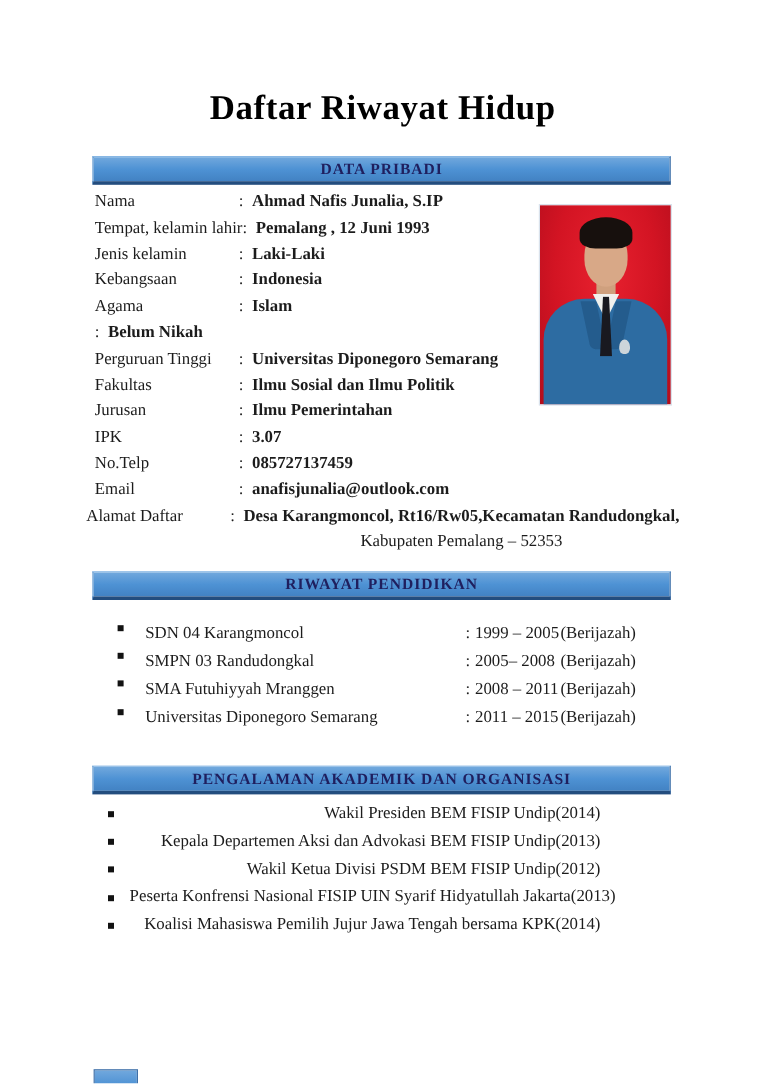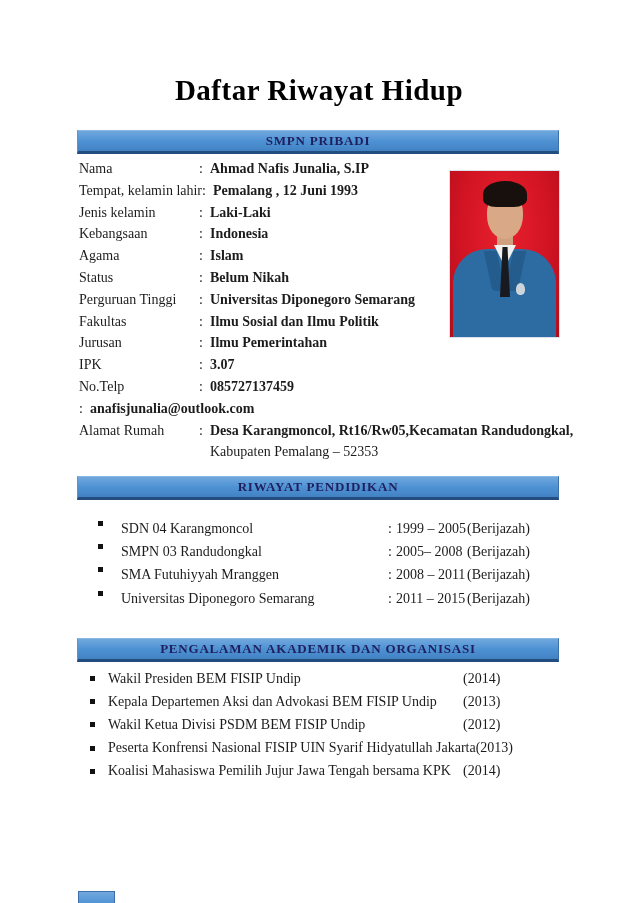--- a/index.html
+++ b/index.html
@@ -19,39 +19,39 @@
     border-top:1px solid #88b7e4; border-left:1px solid #5b95ce; border-right:1px solid #3d6fa8;
     border-bottom:3px solid #234d7e;
     display:flex; align-items:center; justify-content:center;
     font-weight:bold; font-size:13px; color:#1f1f5e; letter-spacing:0.8px;
   }
   .bar-personal  { top:130px; }
   .bar-education { top:476px; }
   .bar-experience{ top:638px; }
 
   .personal-list { position:absolute; left:77px; top:158px; width:480px; font-size:14px; }
-  .p-row  { display:flex; line-height:21.8px; }
+  .p-row  { display:flex; line-height:21.8px;justify-content:center; }
   .p-label{ flex:0 0 120px; white-space:nowrap; }
   .p-colon{ flex:0 0 11px; }
   .p-value{ flex:1; white-space:nowrap;font-weight:bold; }
   .p-cont { padding-left:131px; }
 
   .edu-list { position:absolute; left:75px; top:521px; width:482px; font-size:14px; }
   .e-row   { display:flex; height:23.2px; }
   .bullet  { flex:0 0 auto; width:5px; height:5px; background:#121212; }
   .e-bullet{ margin:0 18px 0 21px; }
   .e-name  { flex:1; white-space:nowrap; }
   .e-years { flex:0 0 79px; white-space:nowrap; }
   .e-status{ flex:0 0 92px; white-space:nowrap; }
   .cell-colon { margin-right:4px; }
 
   .exp-list { position:absolute; left:75px; top:667px; width:482px; font-size:14px; }
   .x-row   { display:flex; align-items:center; height:23.2px; }
   .x-bullet{ margin:0 13px 0 13px; }
-  .x-name  { flex:1; white-space:nowrap; }
+  .x-name  { flex:1; white-space:nowrap;text-align:right; }
   .x-year  { flex:0 0 96px; white-space:nowrap; }
 
   
   .photo {
     position:absolute; left:447px; top:170px; width:109px; height:166px;
     background:radial-gradient(ellipse at 50% 35%, #e8212f 0%, #d31423 55%, #b20d1c 100%);
     border:1px solid #d9e2ec; overflow:hidden;
   }
   .photo div { position:absolute; }
   .neck   { left:47px; top:60px;  width:16px; height:20px; background:#cfa07e; }
@@ -70,21 +70,21 @@
   }
 </style>
 </head>
 <body>
 
 <div class="page">
 
   <div class="title">Daftar Riwayat Hidup</div>
 
   <div class="section-bar bar-personal">
-    <span>SMPN PRIBADI</span>
+    <span>DATA PRIBADI</span>
   </div>
 
   <div class="personal-list">
     <div class="p-row">
       <span class="p-label">Nama</span>
       <span class="p-colon">:</span>
       <span class="p-value">Ahmad Nafis Junalia, S.IP</span>
     </div>
     <div class="p-row">
       <span class="p-label">Tempat, kelamin lahir</span>
@@ -100,21 +100,20 @@
       <span class="p-label">Kebangsaan</span>
       <span class="p-colon">:</span>
       <span class="p-value">Indonesia</span>
     </div>
     <div class="p-row">
       <span class="p-label">Agama</span>
       <span class="p-colon">:</span>
       <span class="p-value">Islam</span>
     </div>
     <div class="p-row">
-      <span class="p-label">Status</span>
       <span class="p-colon">:</span>
       <span class="p-value">Belum Nikah</span>
     </div>
     <div class="p-row">
       <span class="p-label">Perguruan Tinggi</span>
       <span class="p-colon">:</span>
       <span class="p-value">Universitas Diponegoro Semarang</span>
     </div>
     <div class="p-row">
       <span class="p-label">Fakultas</span>
@@ -130,25 +129,26 @@
       <span class="p-label">IPK</span>
       <span class="p-colon">:</span>
       <span class="p-value">3.07</span>
     </div>
     <div class="p-row">
       <span class="p-label">No.Telp</span>
       <span class="p-colon">:</span>
       <span class="p-value">085727137459</span>
     </div>
     <div class="p-row">
+      <span class="p-label">Email</span>
       <span class="p-colon">:</span>
       <span class="p-value">anafisjunalia@outlook.com</span>
     </div>
     <div class="p-row">
-      <span class="p-label">Alamat Rumah</span>
+      <span class="p-label">Alamat Daftar</span>
       <span class="p-colon">:</span>
       <span class="p-value">Desa Karangmoncol,  Rt16/Rw05,Kecamatan Randudongkal,</span>
     </div>
     <div class="p-row p-cont">
       <span>Kabupaten Pemalang – 52353</span>
     </div>
   </div>
 
   <div class="photo">
     <div class="neck"></div>

